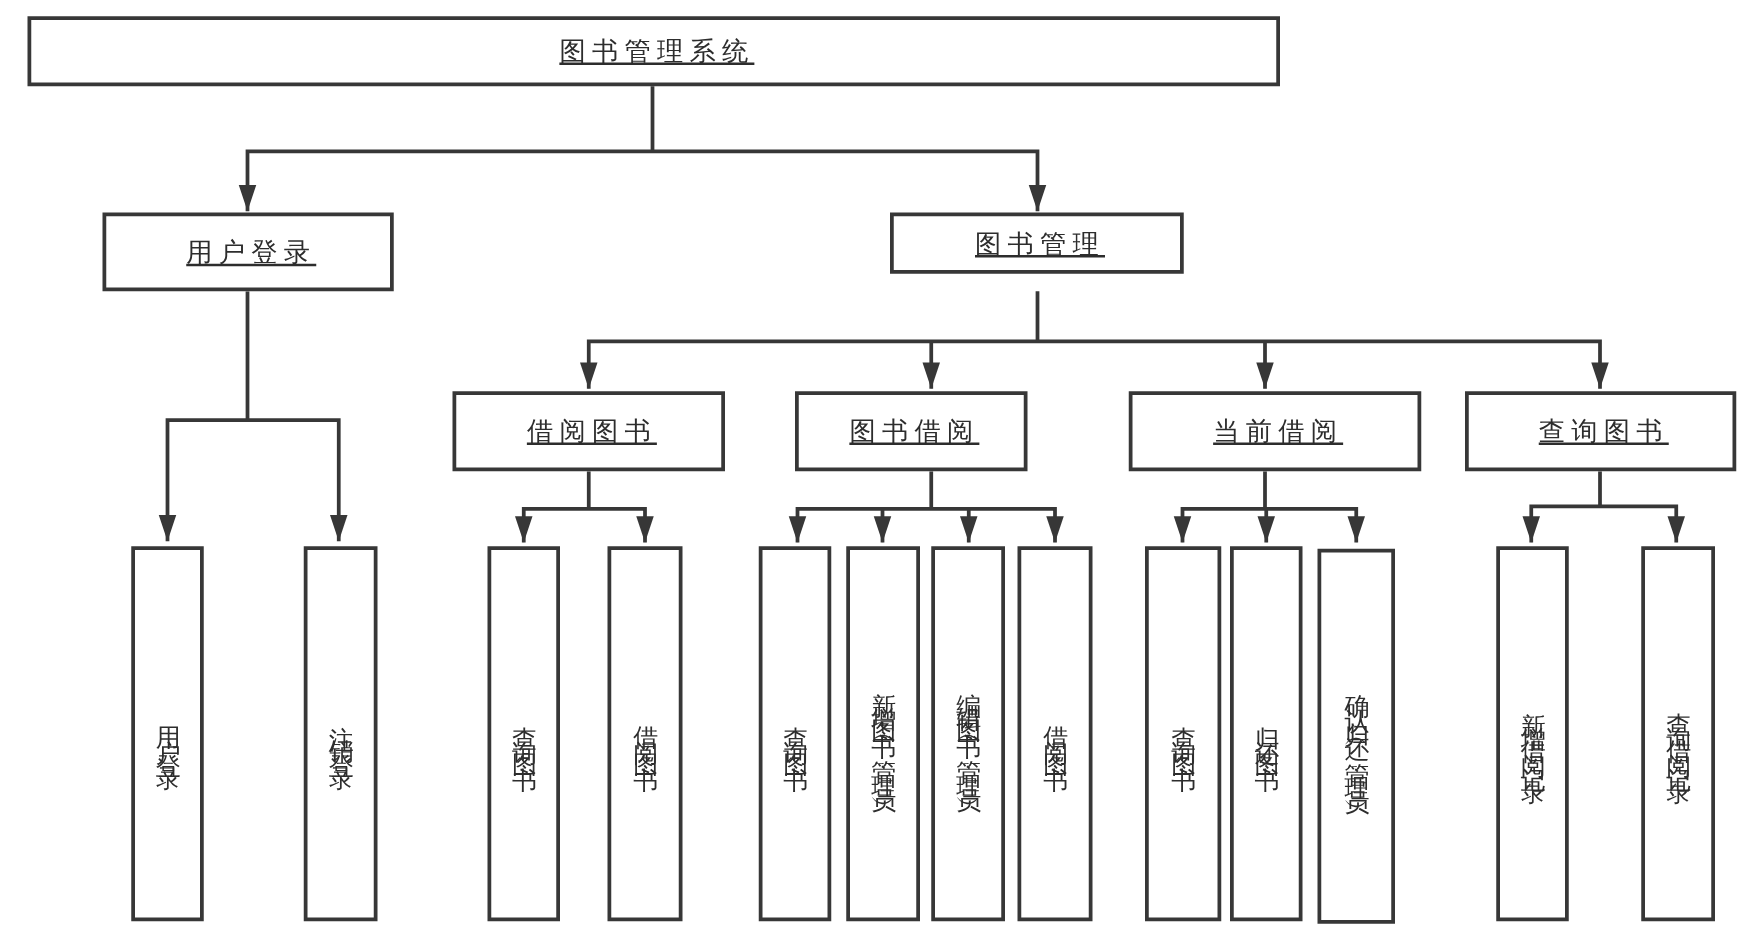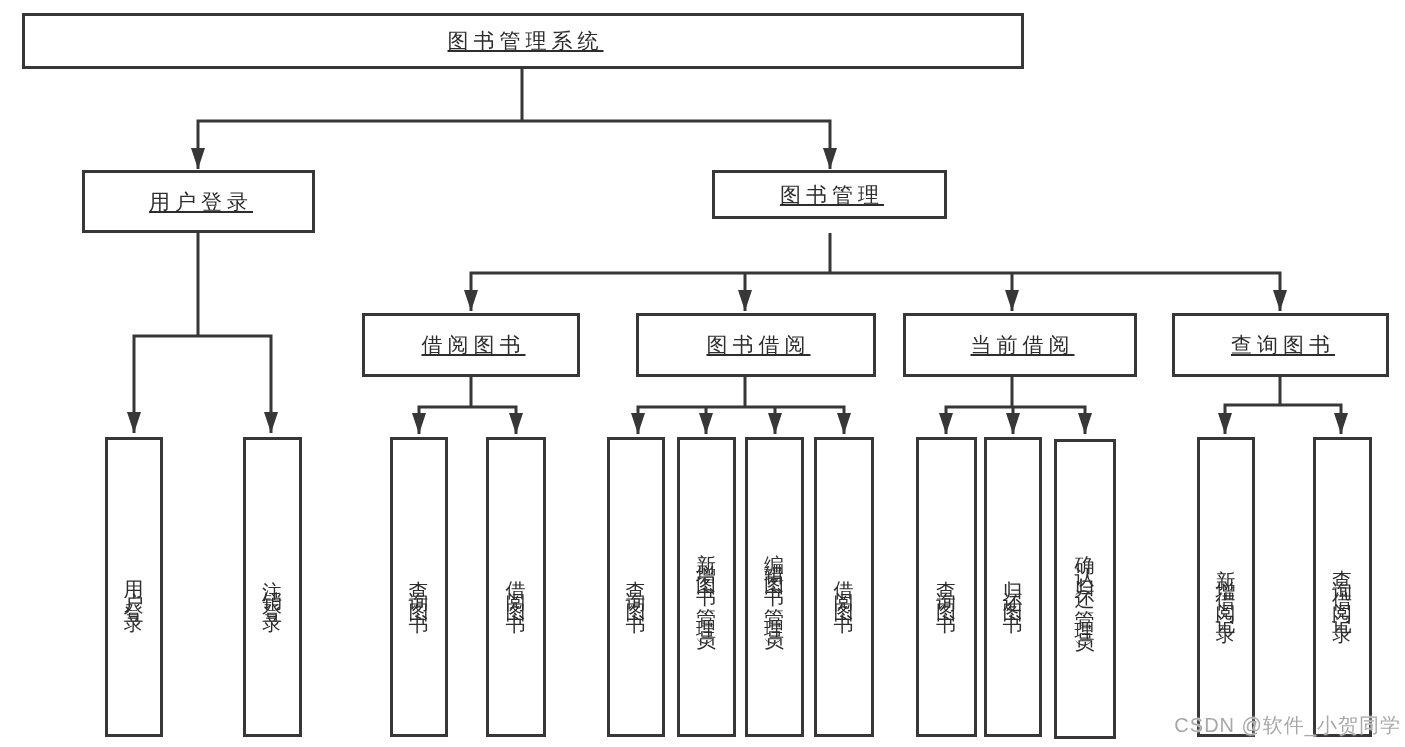--- a/index.html
+++ b/index.html
@@ -98,21 +98,21 @@
   <div class="node h" style="left:82px;top:170px;width:233px;height:63px">
     <span class="lbl">用户登录</span>
   </div>
   <div class="node h" style="left:712px;top:170px;width:235px;height:49px">
     <span class="lbl">图书管理</span>
   </div>
 
   <div class="node h" style="left:362px;top:313px;width:218px;height:64px">
     <span class="lbl">借阅图书</span>
   </div>
-  <div class="node h" style="left:636px;top:313px;width:240px;height:64px">
+  <div class="node h" style="left:636px;top:313px;width:186px;height:64px">
     <span class="lbl">图书借阅</span>
   </div>
   <div class="node h" style="left:903px;top:313px;width:234px;height:64px">
     <span class="lbl">当前借阅</span>
   </div>
   <div class="node h" style="left:1172px;top:313px;width:217px;height:64px">
     <span class="lbl">查询图书</span>
   </div>
 
   <div class="node v" style="left:105px;top:437px;width:58px;height:300px">
@@ -152,14 +152,13 @@
     <span class="lbl">确认归还（管理员）</span>
   </div>
 
   <div class="node v" style="left:1197px;top:437px;width:58px;height:300px">
     <span class="lbl">新增借阅记录</span>
   </div>
   <div class="node v" style="left:1313px;top:437px;width:59px;height:300px">
     <span class="lbl">查询借阅记录</span>
   </div>
 
-  <div class="watermark">CSDN @软件_小贺同学</div>
 </div>
 
 </body></html>

